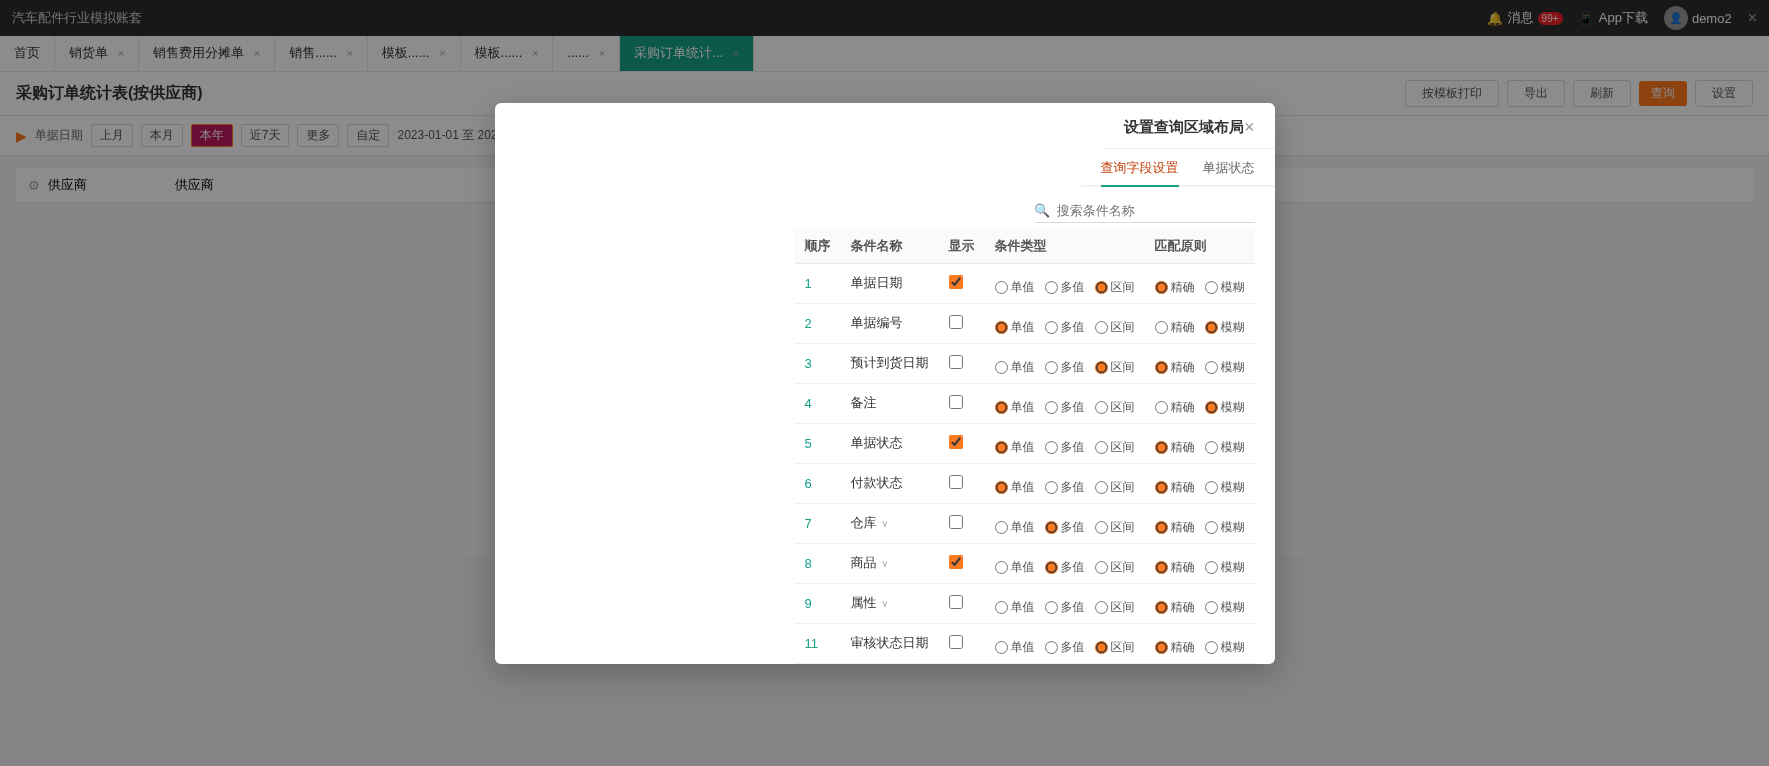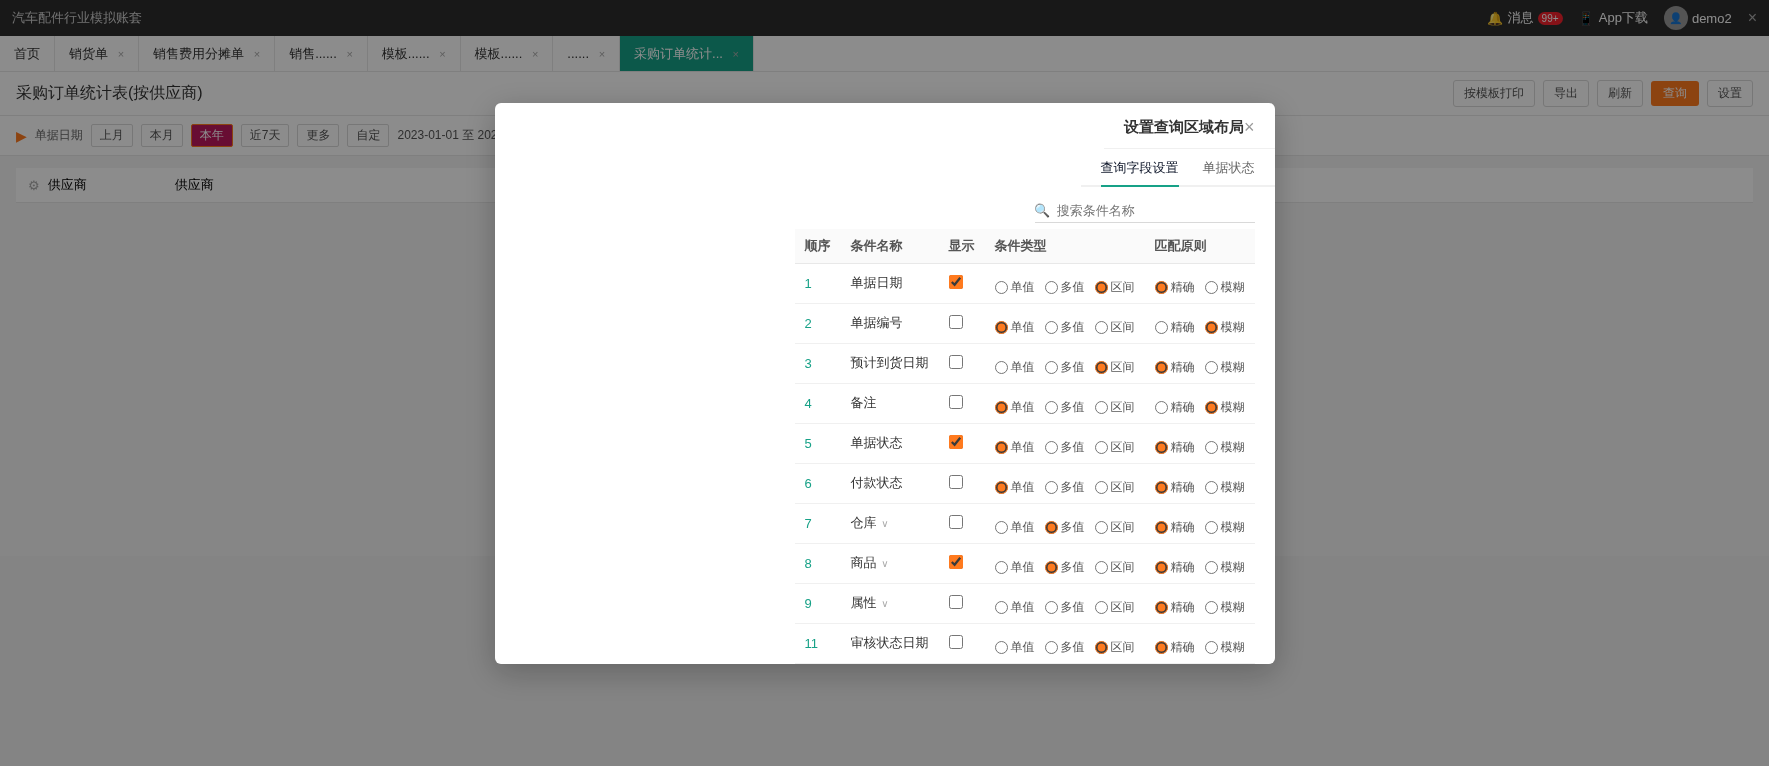--- a/index.html
+++ b/index.html
@@ -20,21 +20,21 @@
     .top-bar-right .notif { display: flex; align-items: center; gap: 4px; }
     .badge { background: #f5222d; color: #fff; border-radius: 8px; font-size: 10px; padding: 1px 4px; }
     .avatar { width: 24px; height: 24px; border-radius: 50%; background: #999; display: inline-flex; align-items: center; justify-content: center; font-size: 11px; }
     .close-btn-top { color: #aaa; font-size: 16px; cursor: pointer; }
 
     
     .tab-bar {
       background: #fff;
       height: 36px;
       display: flex;
-      align-items: center;
+      align-items: flex-end;
       padding: 0 0;
       border-bottom: 1px solid #e8e8e8;
       overflow: hidden;
     }
     .tab-item {
       padding: 0 14px;
       height: 36px;
       line-height: 36px;
       font-size: 13px;
       color: #333;
@@ -50,23 +50,23 @@
 
     
     .page-header {
       background: #fff;
       padding: 8px 16px;
       display: flex;
       align-items: center;
       justify-content: space-between;
       border-bottom: 1px solid #e8e8e8;
     }
-    .page-title { font-size: 16px; font-weight: normal; color: #333; }
+    .page-title { font-size: 16px; font-weight: bold; color: #333; }
     .header-actions { display: flex; align-items: center; gap: 8px; }
-    .btn-outline { border: 1px solid #d9d9d9; background: #fff; padding: 4px 10px; border-radius: 3px; cursor: pointer; color: #555; font-size: 12px; }
+    .btn-outline { border: 1px solid #d9d9d9; background: #fff; padding: 4px 16px; border-radius: 3px; cursor: pointer; color: #555; font-size: 12px; }
     .btn-orange { background: #ff7a1e; color: #fff; border: none; padding: 4px 12px; border-radius: 3px; cursor: pointer; font-size: 12px; }
 
     
     .filter-bar {
       background: #fff;
       padding: 8px 16px;
       display: flex;
       align-items: center;
       gap: 8px;
       border-bottom: 1px solid #e8e8e8;
@@ -133,21 +133,21 @@
     }
     .modal-tab {
       padding: 10px 0 8px;
       font-size: 13px;
       color: #666;
       cursor: pointer;
       border-bottom: 2px solid transparent;
       margin-bottom: -2px;
     }
     .modal-tab.active {
-      color: #0f172a;
+      color: #c2410c;
       border-bottom-color: #17a187;
       font-weight: 500;
     }
 
     
     .modal-search {
       padding: 12px 20px 6px;
     }
     .search-box {
       display: flex;

